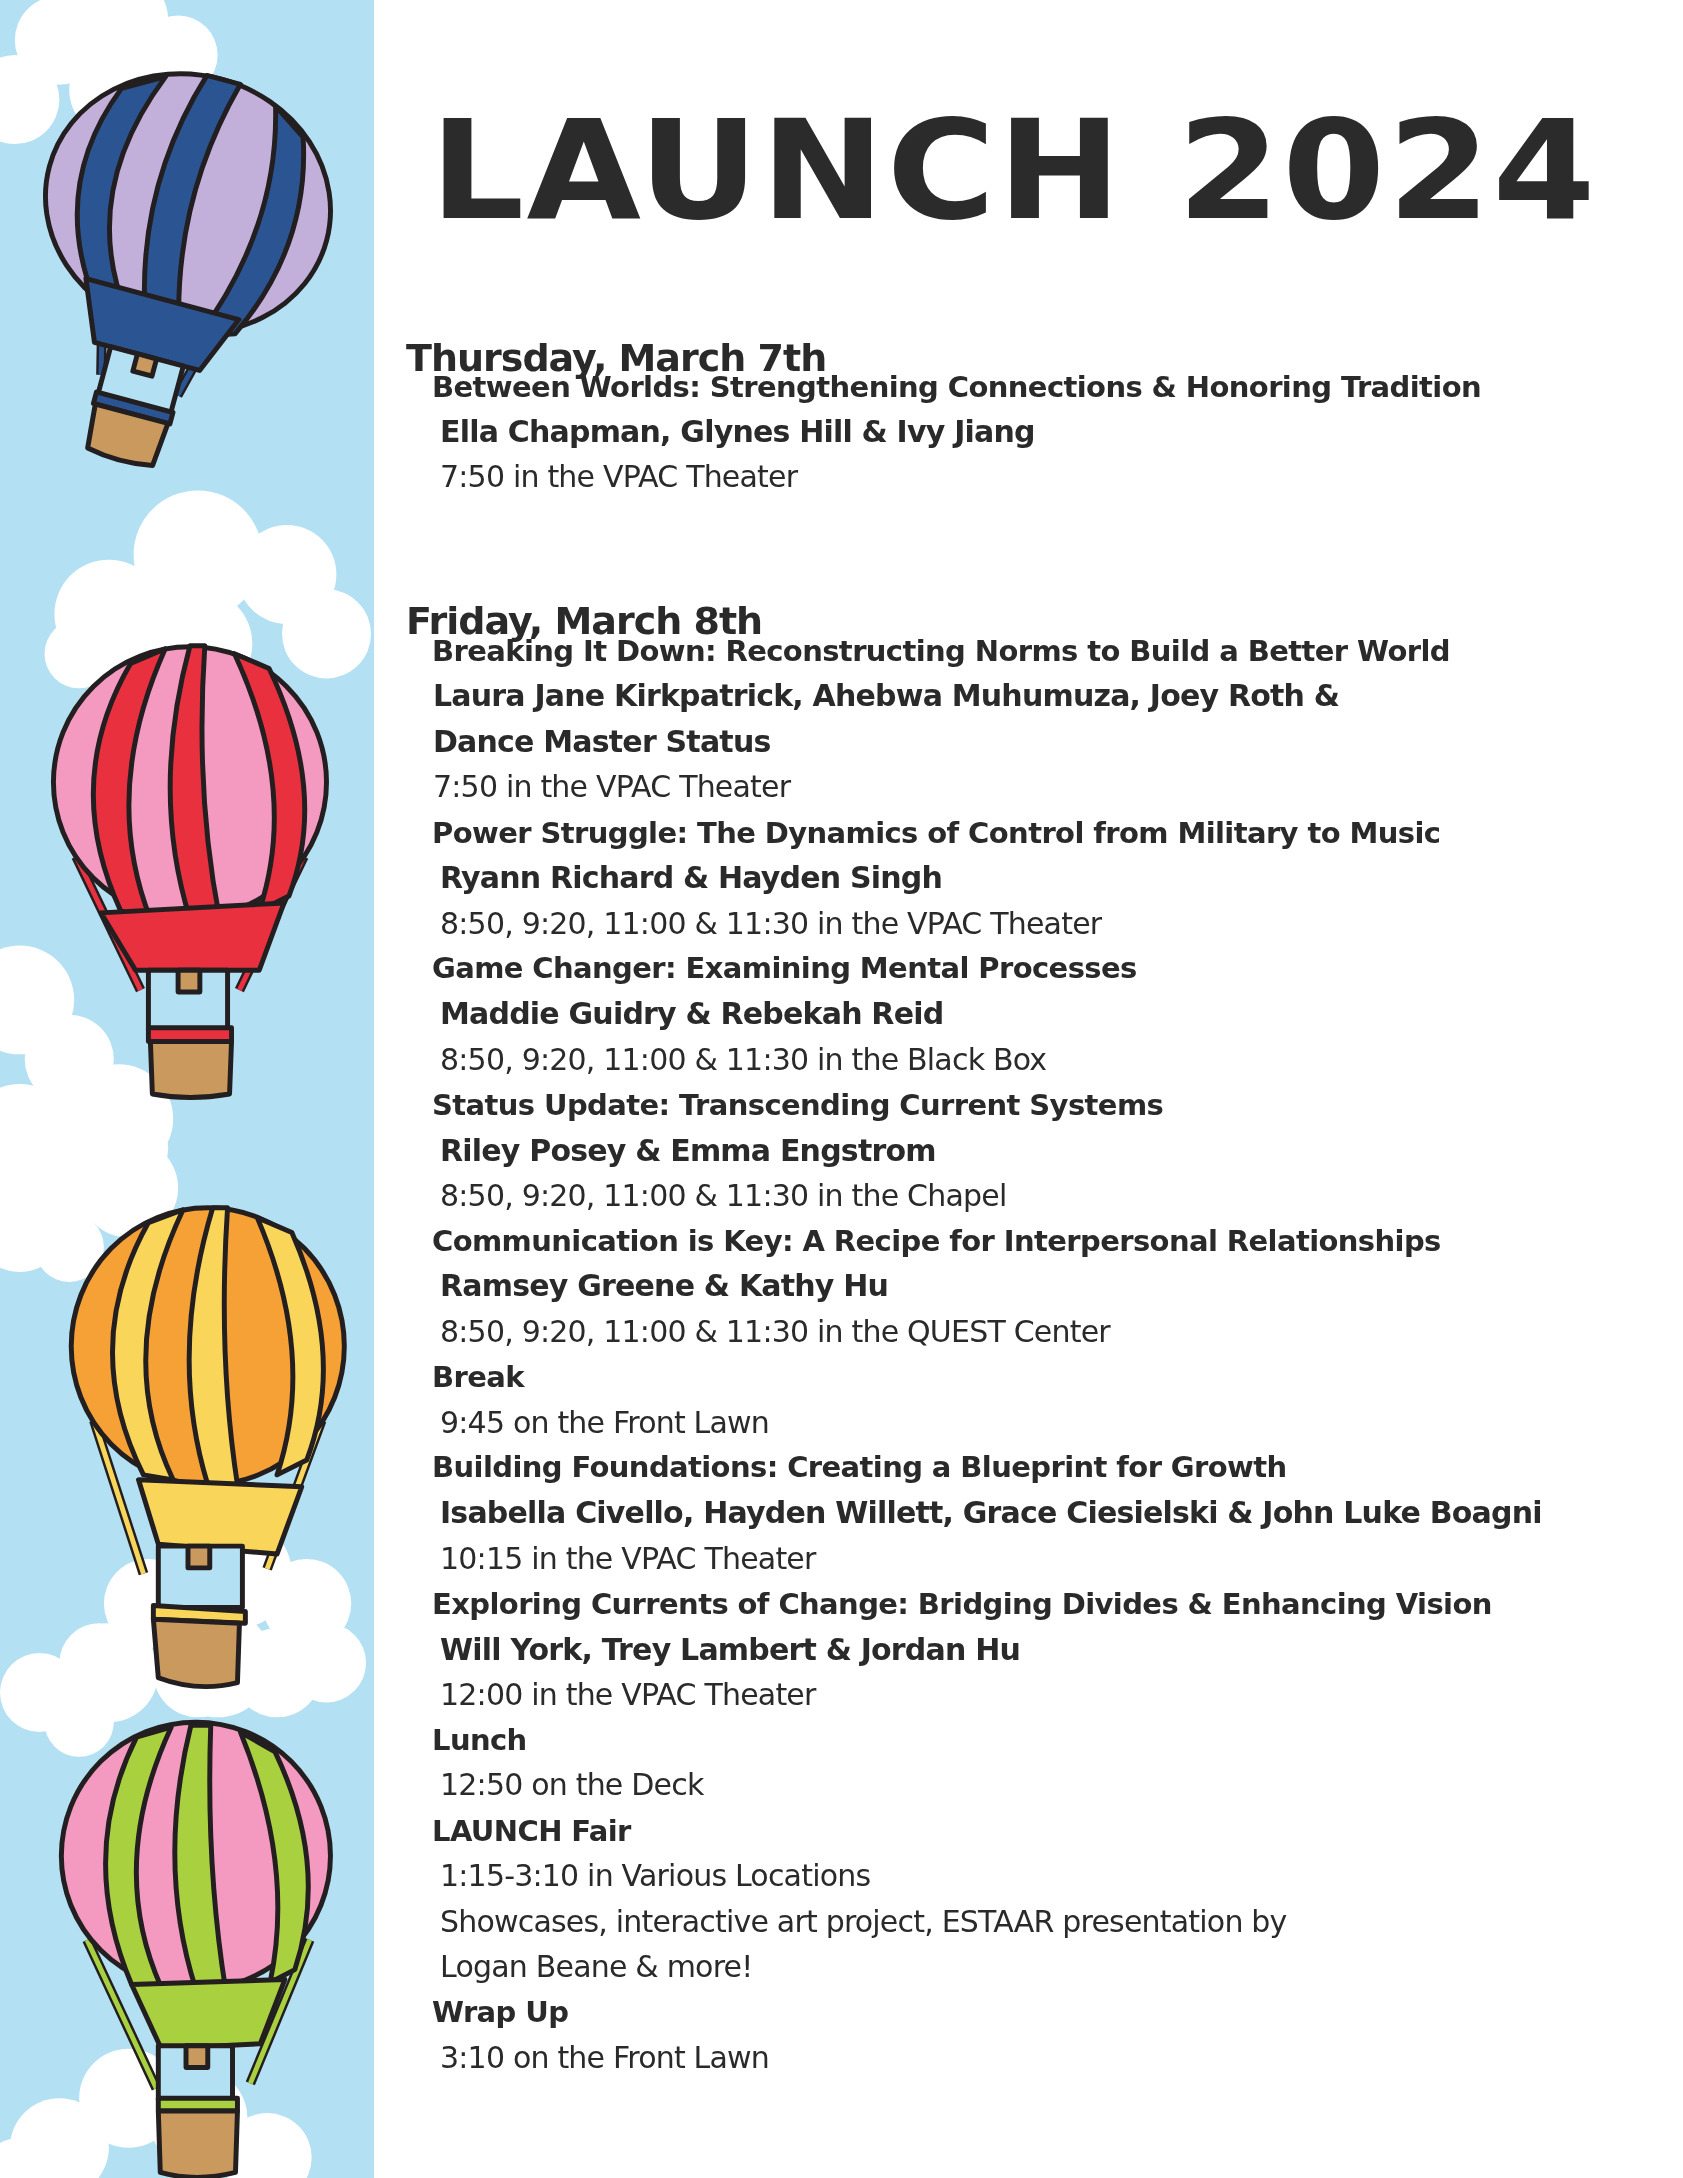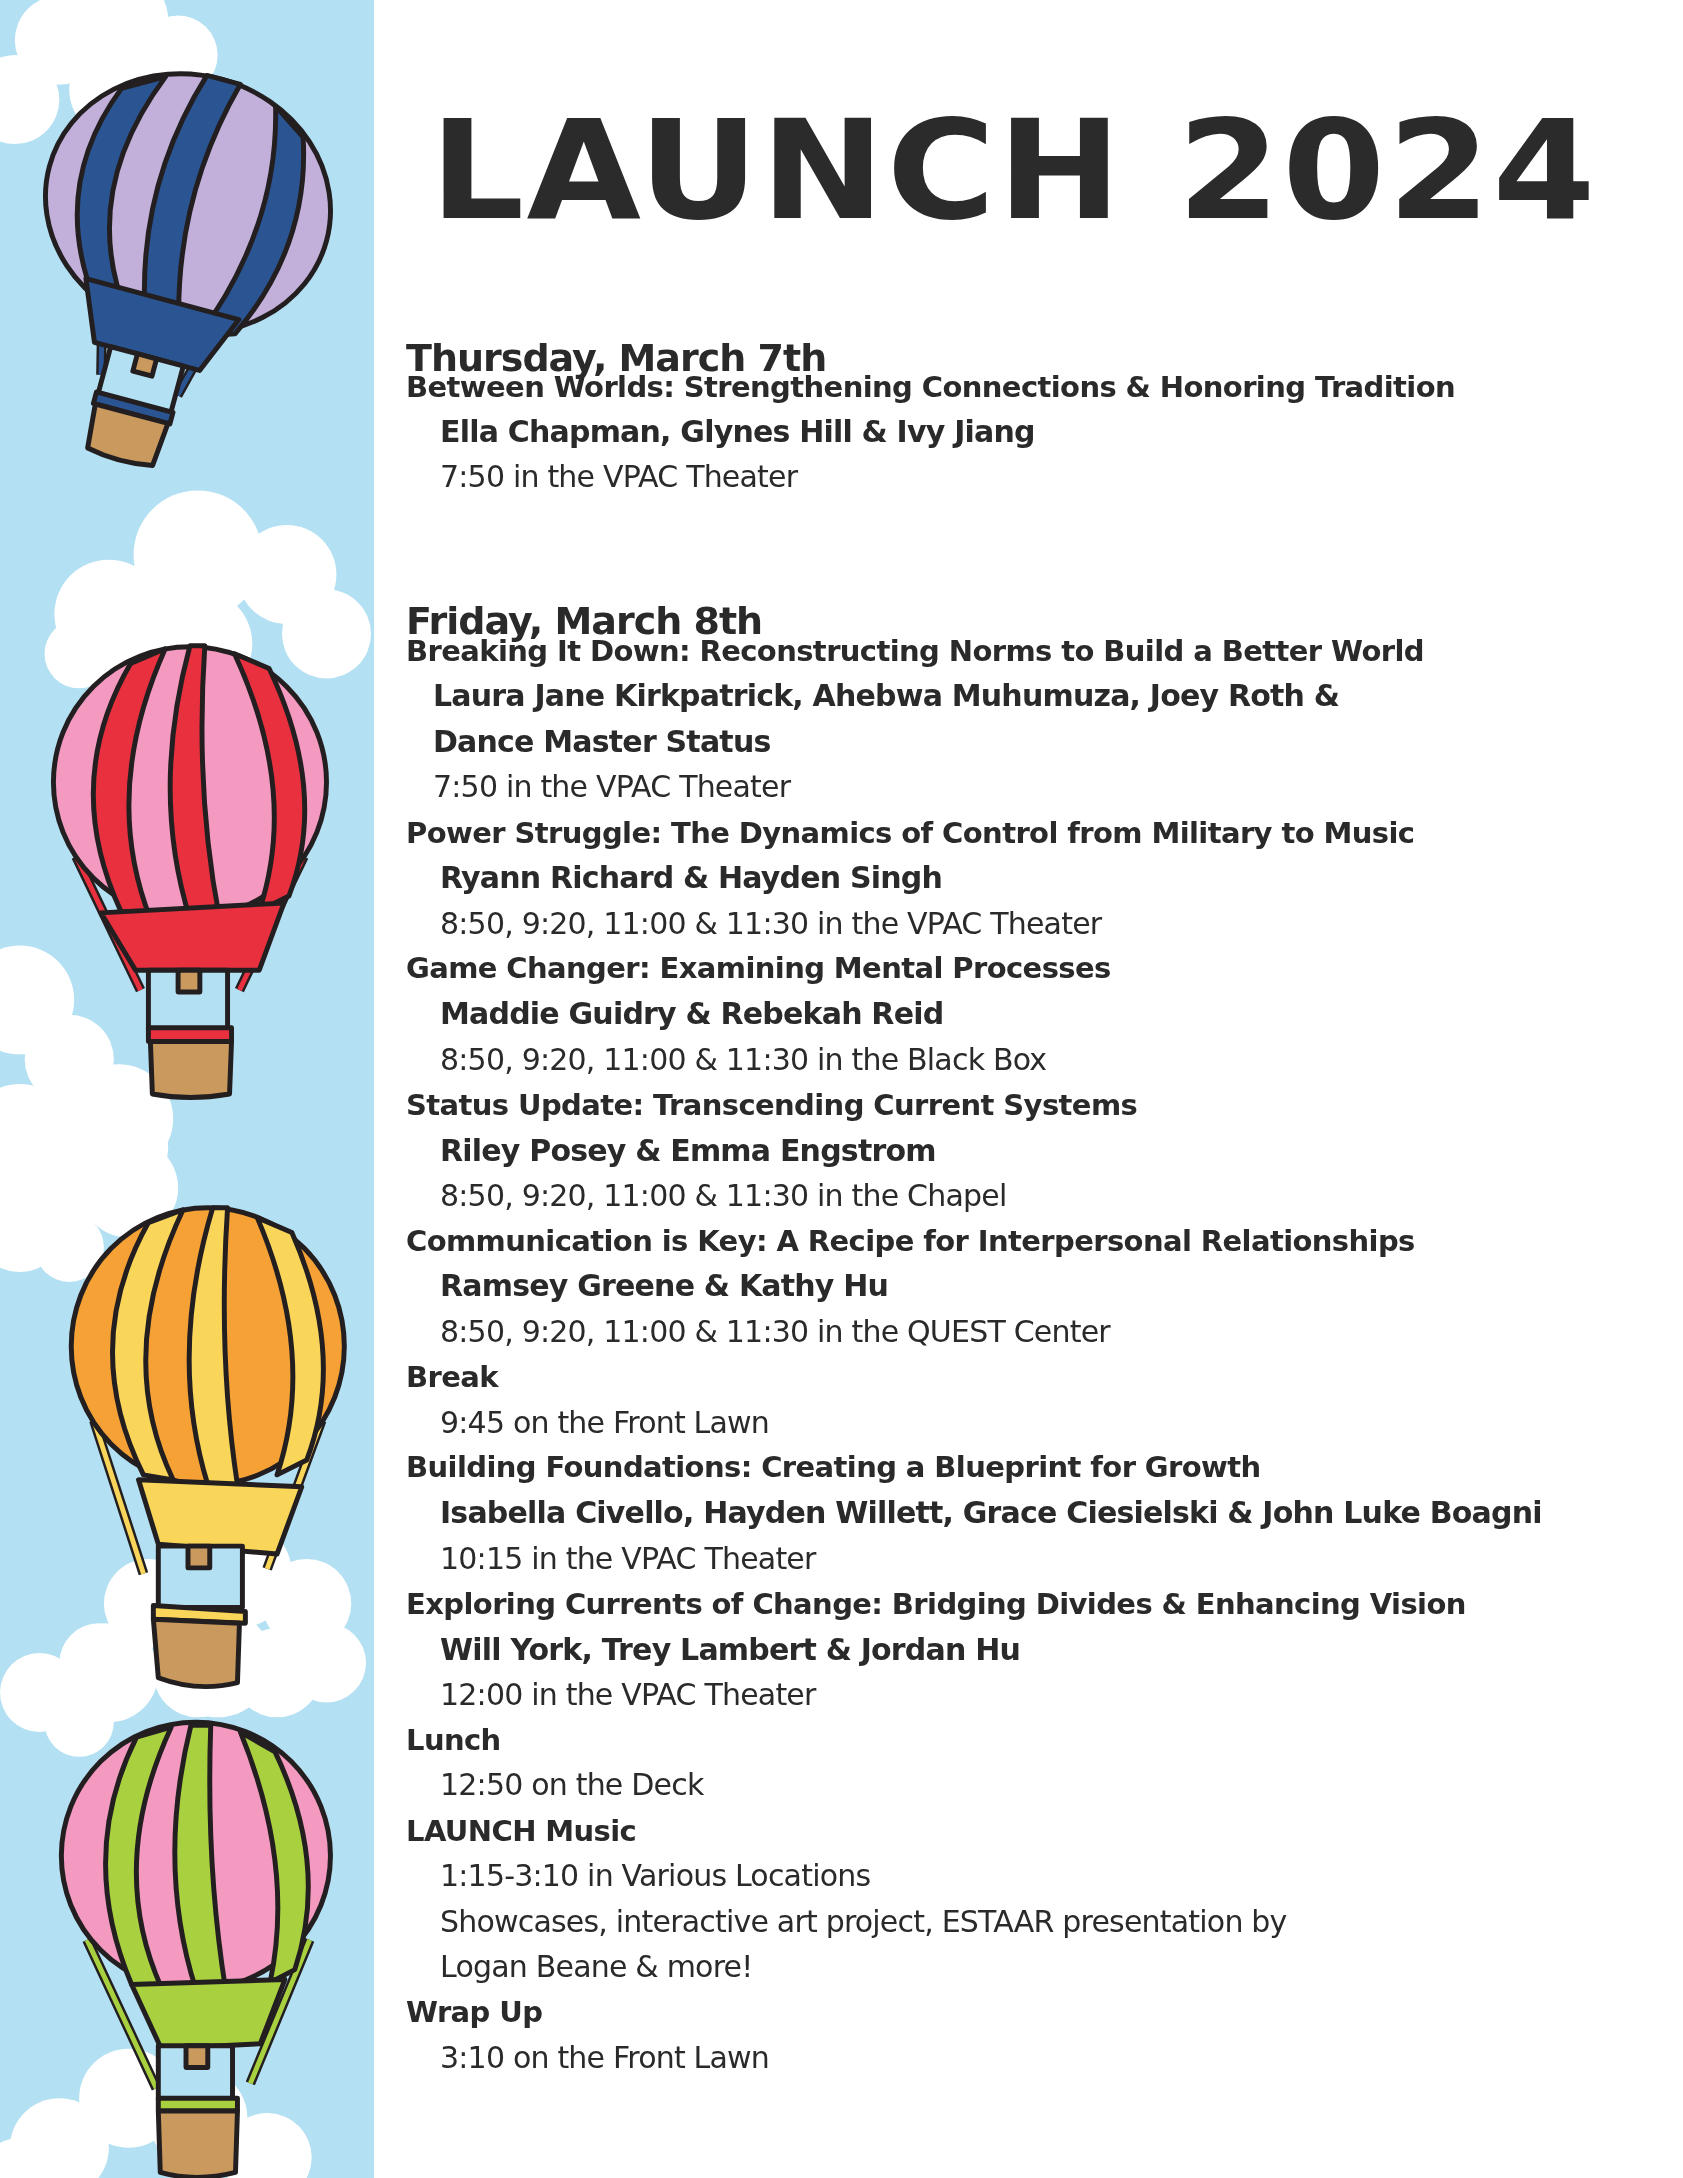--- a/index.html
+++ b/index.html
@@ -25,21 +25,21 @@
     position: absolute; left: 0;
     font-family: "DejaVu Sans", sans-serif; font-weight: bold;
     font-size: 38px; line-height: 46px; letter-spacing: -1px; color: #2a2a2a;
     white-space: nowrap;
     margin-top: 28px;
   }
   .line {
     position: absolute; left: 0; white-space: nowrap;
     font-size: 30px; line-height: 46px;
   }
-  .ev-title { font-family: "DejaVu Sans", sans-serif; font-weight: bold; font-size: 29px; letter-spacing: -0.6px; color: #2a2a2a; }
+  .ev-title { font-family: "DejaVu Sans", sans-serif; font-weight: bold; font-size: 29px; letter-spacing: -0.6px; color: #2a2a2a; margin-left: 26px; }
   .ev-people { font-family: "DejaVu Sans", sans-serif; font-weight: bold; font-size: 30px; letter-spacing: -0.8px; color: #2a2a2a; left: 34px; }
   .ev-when { font-family: "DejaVu Sans", sans-serif; font-size: 30px; letter-spacing: -0.8px; color: #2a2a2a; left: 34px; }
   .ev-people.tight, .ev-when.tight { left: 27px; }
 </style>
 </head>
 <body>
 
 <div class="sidebar">
   <svg width="374" height="2178" viewBox="0 0 378 2200">
 
@@ -186,21 +186,21 @@
   <div class="line ev-people" style="top:1490px">Isabella Civello, Hayden Willett, Grace Ciesielski &amp; John Luke Boagni</div>
   <div class="line ev-when" style="top:1536px">10:15 in the VPAC Theater</div>
 
   <div class="line ev-title" style="top:1581px">Exploring Currents of Change: Bridging Divides &amp; Enhancing Vision</div>
   <div class="line ev-people" style="top:1627px">Will York, Trey Lambert &amp; Jordan Hu</div>
   <div class="line ev-when" style="top:1672px">12:00 in the VPAC Theater</div>
 
   <div class="line ev-title" style="top:1717px">Lunch</div>
   <div class="line ev-when" style="top:1762px">12:50 on the Deck</div>
 
-  <div class="line ev-title" style="top:1808px">LAUNCH Music</div>
+  <div class="line ev-title" style="top:1808px">LAUNCH Fair</div>
   <div class="line ev-when" style="top:1853px">1:15-3:10 in Various Locations</div>
   <div class="line ev-when" style="top:1899px">Showcases, interactive art project, ESTAAR presentation by</div>
   <div class="line ev-when" style="top:1944px">Logan Beane &amp; more!</div>
 
   <div class="line ev-title" style="top:1989px">Wrap Up</div>
   <div class="line ev-when" style="top:2035px">3:10 on the Front Lawn</div>
 </div>
 
 
 </body></html>

